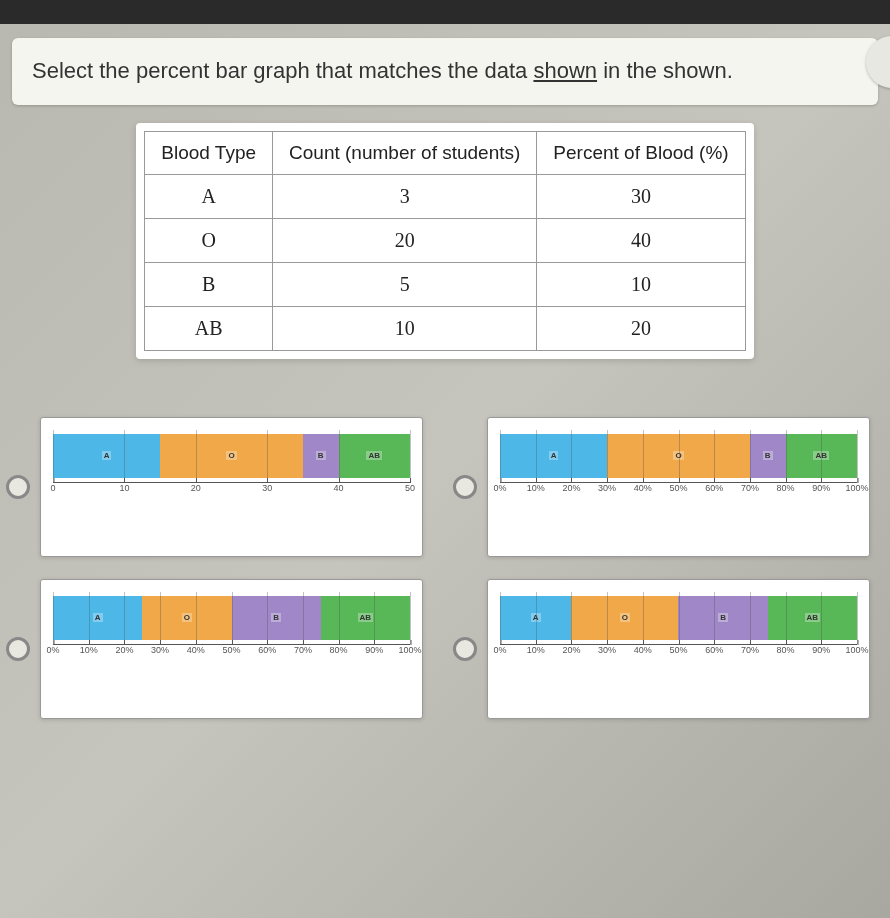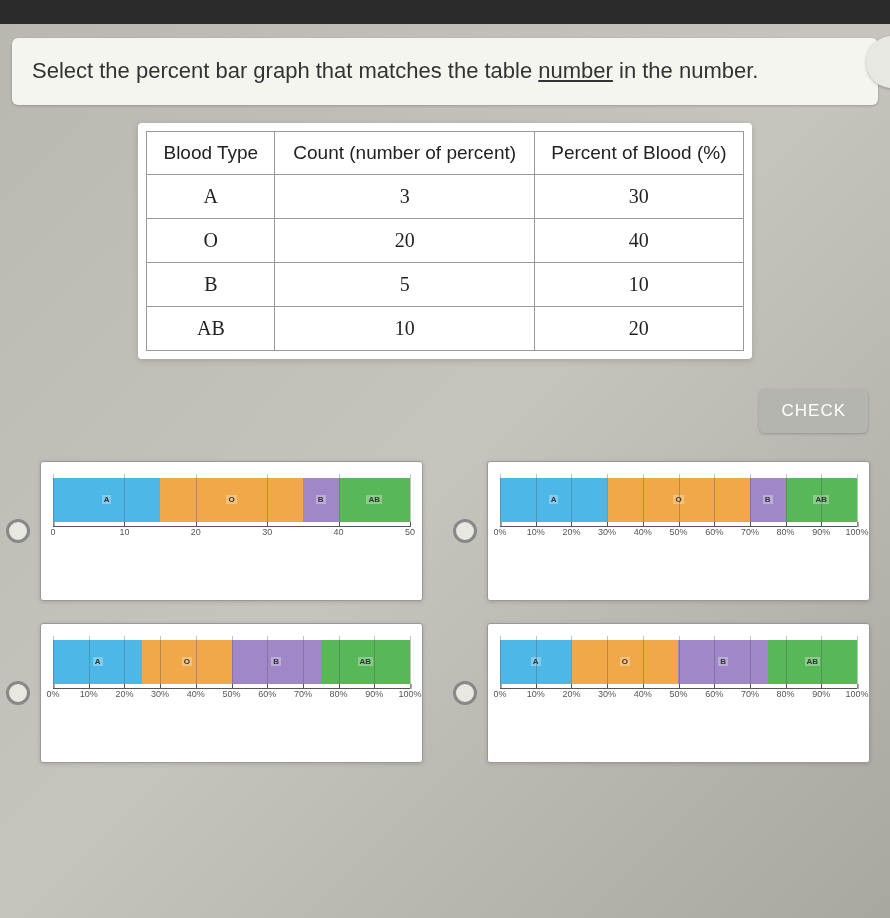--- a/index.html
+++ b/index.html
@@ -167,29 +167,29 @@
   }
 </style>
 </head>
 <body>
 
 <div class="top-bar"></div>
 
 <div class="hint-btn"></div>
 
 <div class="prompt-card">
-  <span>Select the percent bar graph that matches the table </span><span class="shown">number</span><span> in the number.</span>
+  <span>Select the percent bar graph that matches the data </span><span class="shown">shown</span><span> in the shown.</span>
 </div>
 
 <div class="table-wrap">
   <table>
     <thead>
       <tr>
         <th>Blood Type</th>
-        <th>Count (number of percent)</th>
+        <th>Count (number of students)</th>
         <th>Percent of Blood (%)</th>
       </tr>
     </thead>
     <tbody id="tbody">
         <tr>
           <td>A</td>
           <td>3</td>
           <td>30</td>
         </tr>
         <tr>
@@ -205,21 +205,20 @@
         <tr>
           <td>AB</td>
           <td>10</td>
           <td>20</td>
         </tr>
       </tbody>
   </table>
 </div>
 
 <div class="btn-row">
-  <button class="btn">CHECK</button>
 </div>
 
 <div class="options" id="options">
     <div class="option">
       <div class="radio"></div>
       <div class="chart-card">
         <div class="bar-container">
           <div class="bar-bg">
             <div class="seg c-a" style="width: 30%;">
               <span class="seg-label">A</span>

